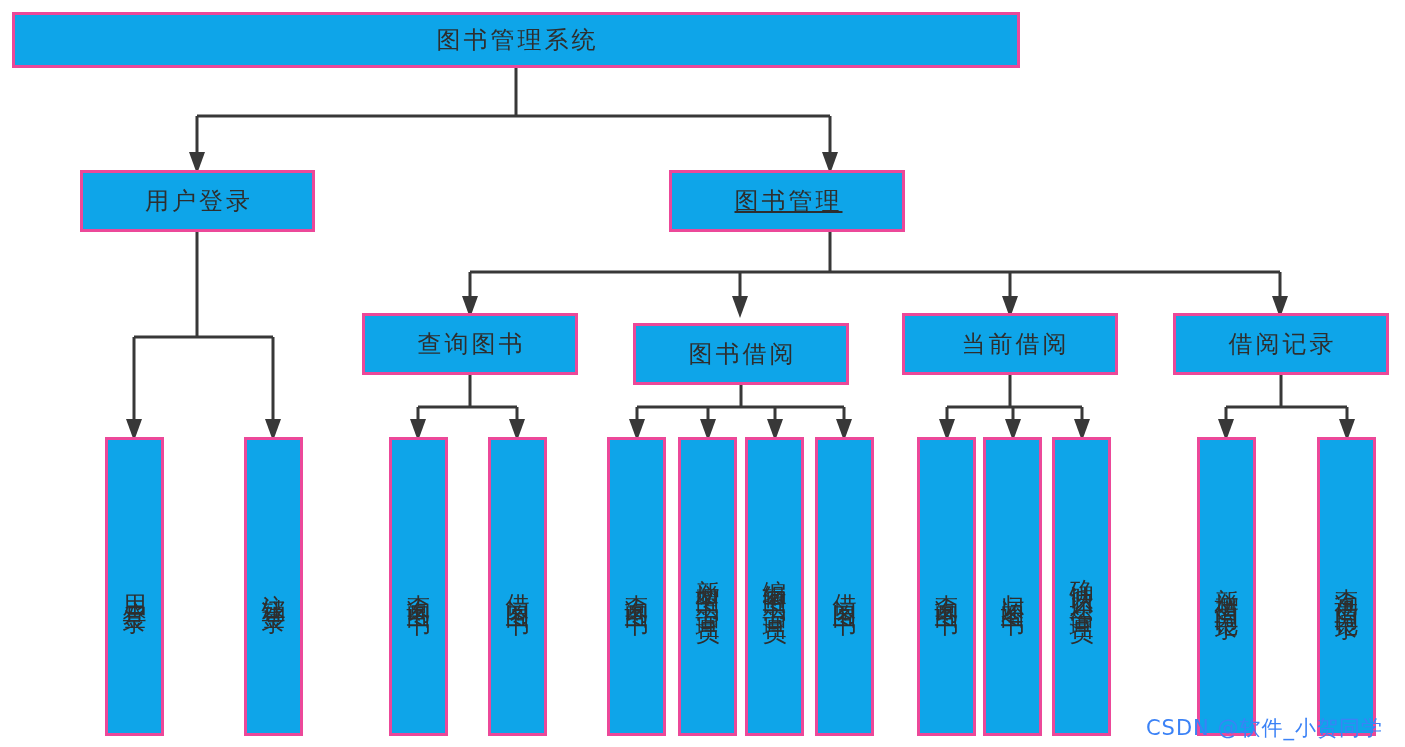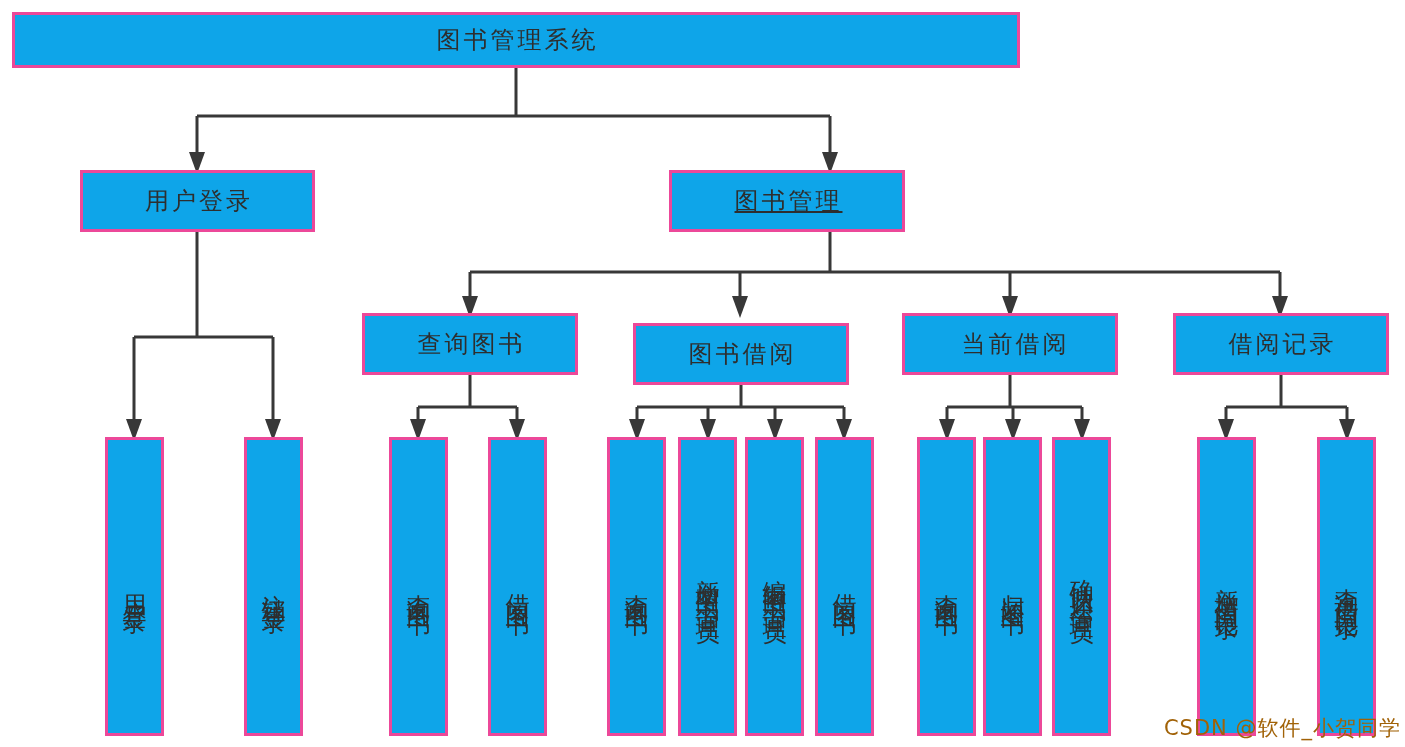--- a/index.html
+++ b/index.html
@@ -47,22 +47,22 @@
   #v-bor-1{left:607px;}
   #v-bor-2{left:678px;}
   #v-bor-3{left:745px;}
   #v-bor-4{left:815px;}
   #v-cur-1{left:917px;}
   #v-cur-2{left:983px;}
   #v-cur-3{left:1052px;}
   #v-recd-1{left:1197px;}
   #v-recd-2{left:1317px;}
   #watermark{
-    position:absolute;right:4px;bottom:5px;
-    font-size:21px;color:#a16207;
+    position:absolute;right:22px;bottom:5px;
+    font-size:21px;color:#3b82f6;
     z-index:5;white-space:nowrap;
     letter-spacing:1px;
   }
 </style>
 </head>
 <body>
 
 <div id="canvas">
 
   <svg id="connectors" width="1405" height="747" viewBox="0 0 1405 747">

